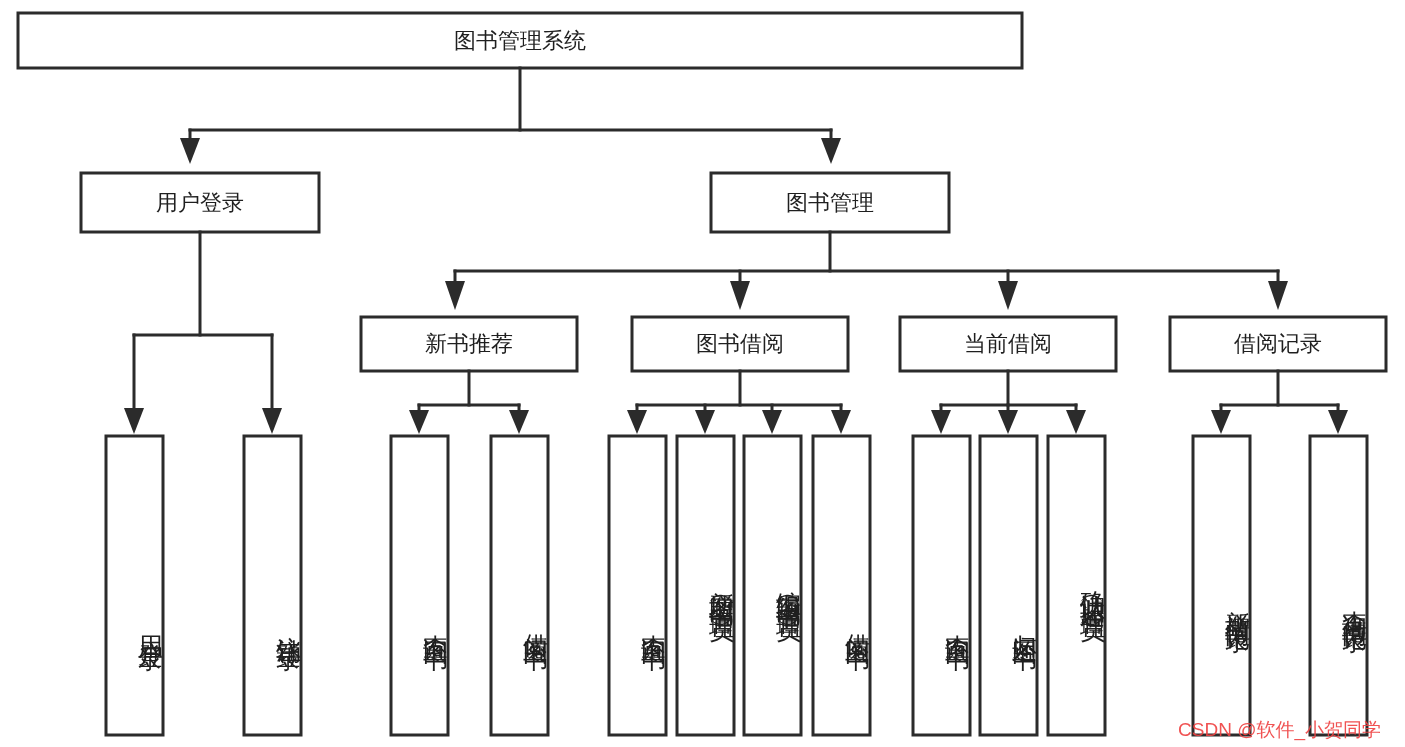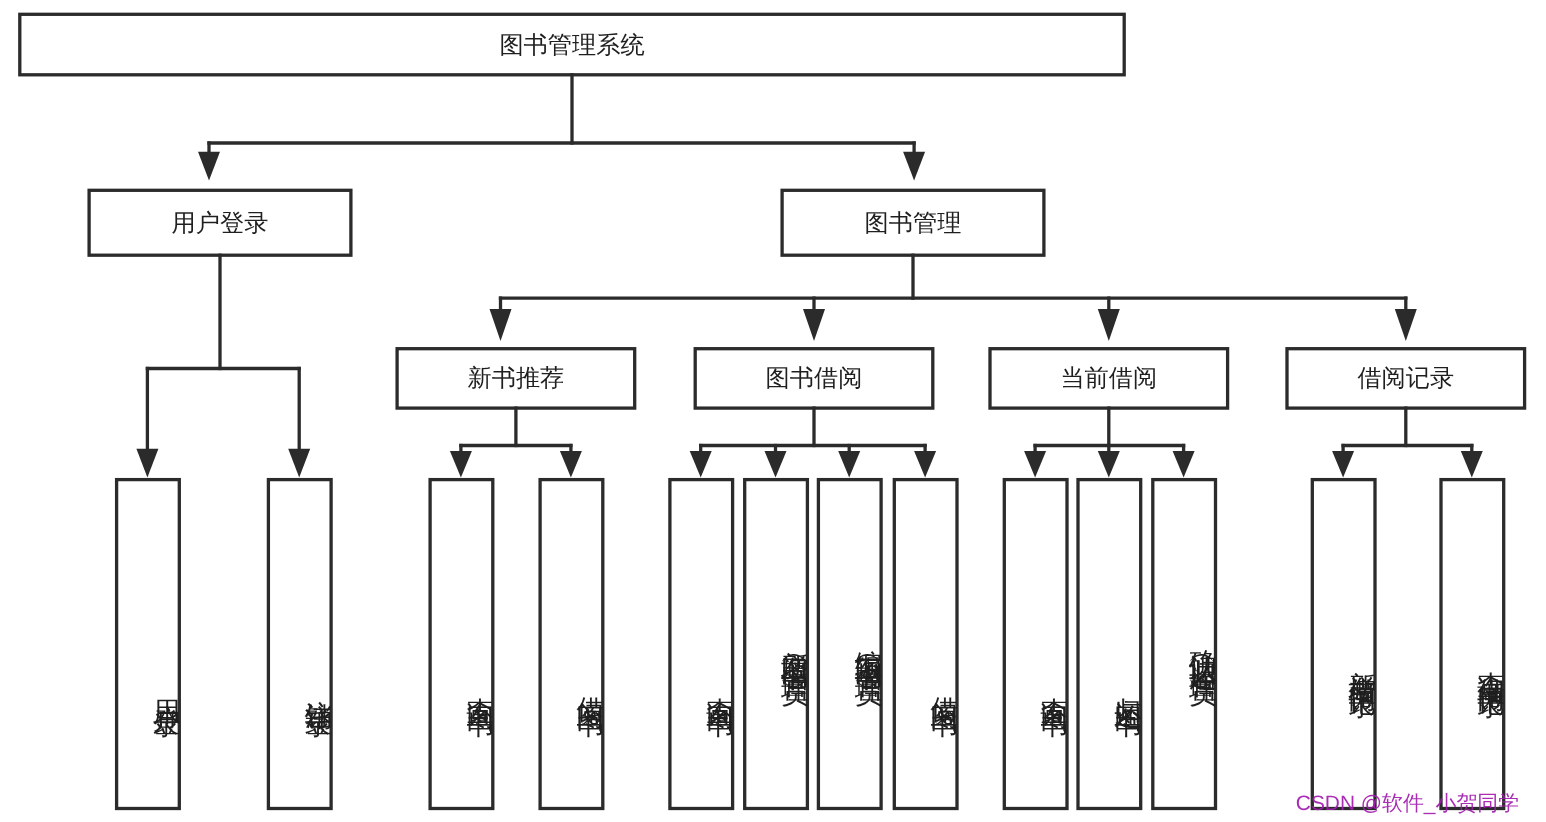--- a/index.html
+++ b/index.html
@@ -63,21 +63,21 @@
     justify-content: center;
     white-space: nowrap;
     pointer-events: none;
   }
   .watermark {
     position: absolute;
     right: 6px;
     bottom: 4px;
     font-family: "Liberation Sans", "DejaVu Sans", sans-serif;
     font-size: 19px;
-    color: #a21caf;
+    color: #ef4444;
     white-space: nowrap;
     opacity: 0.92;
   }
 </style>
 </head>
 <body>
 
 <div id="diagram-root">
 
   <svg class="diagram" viewBox="0 0 1405 747" xmlns="http://www.w3.org/2000/svg">

